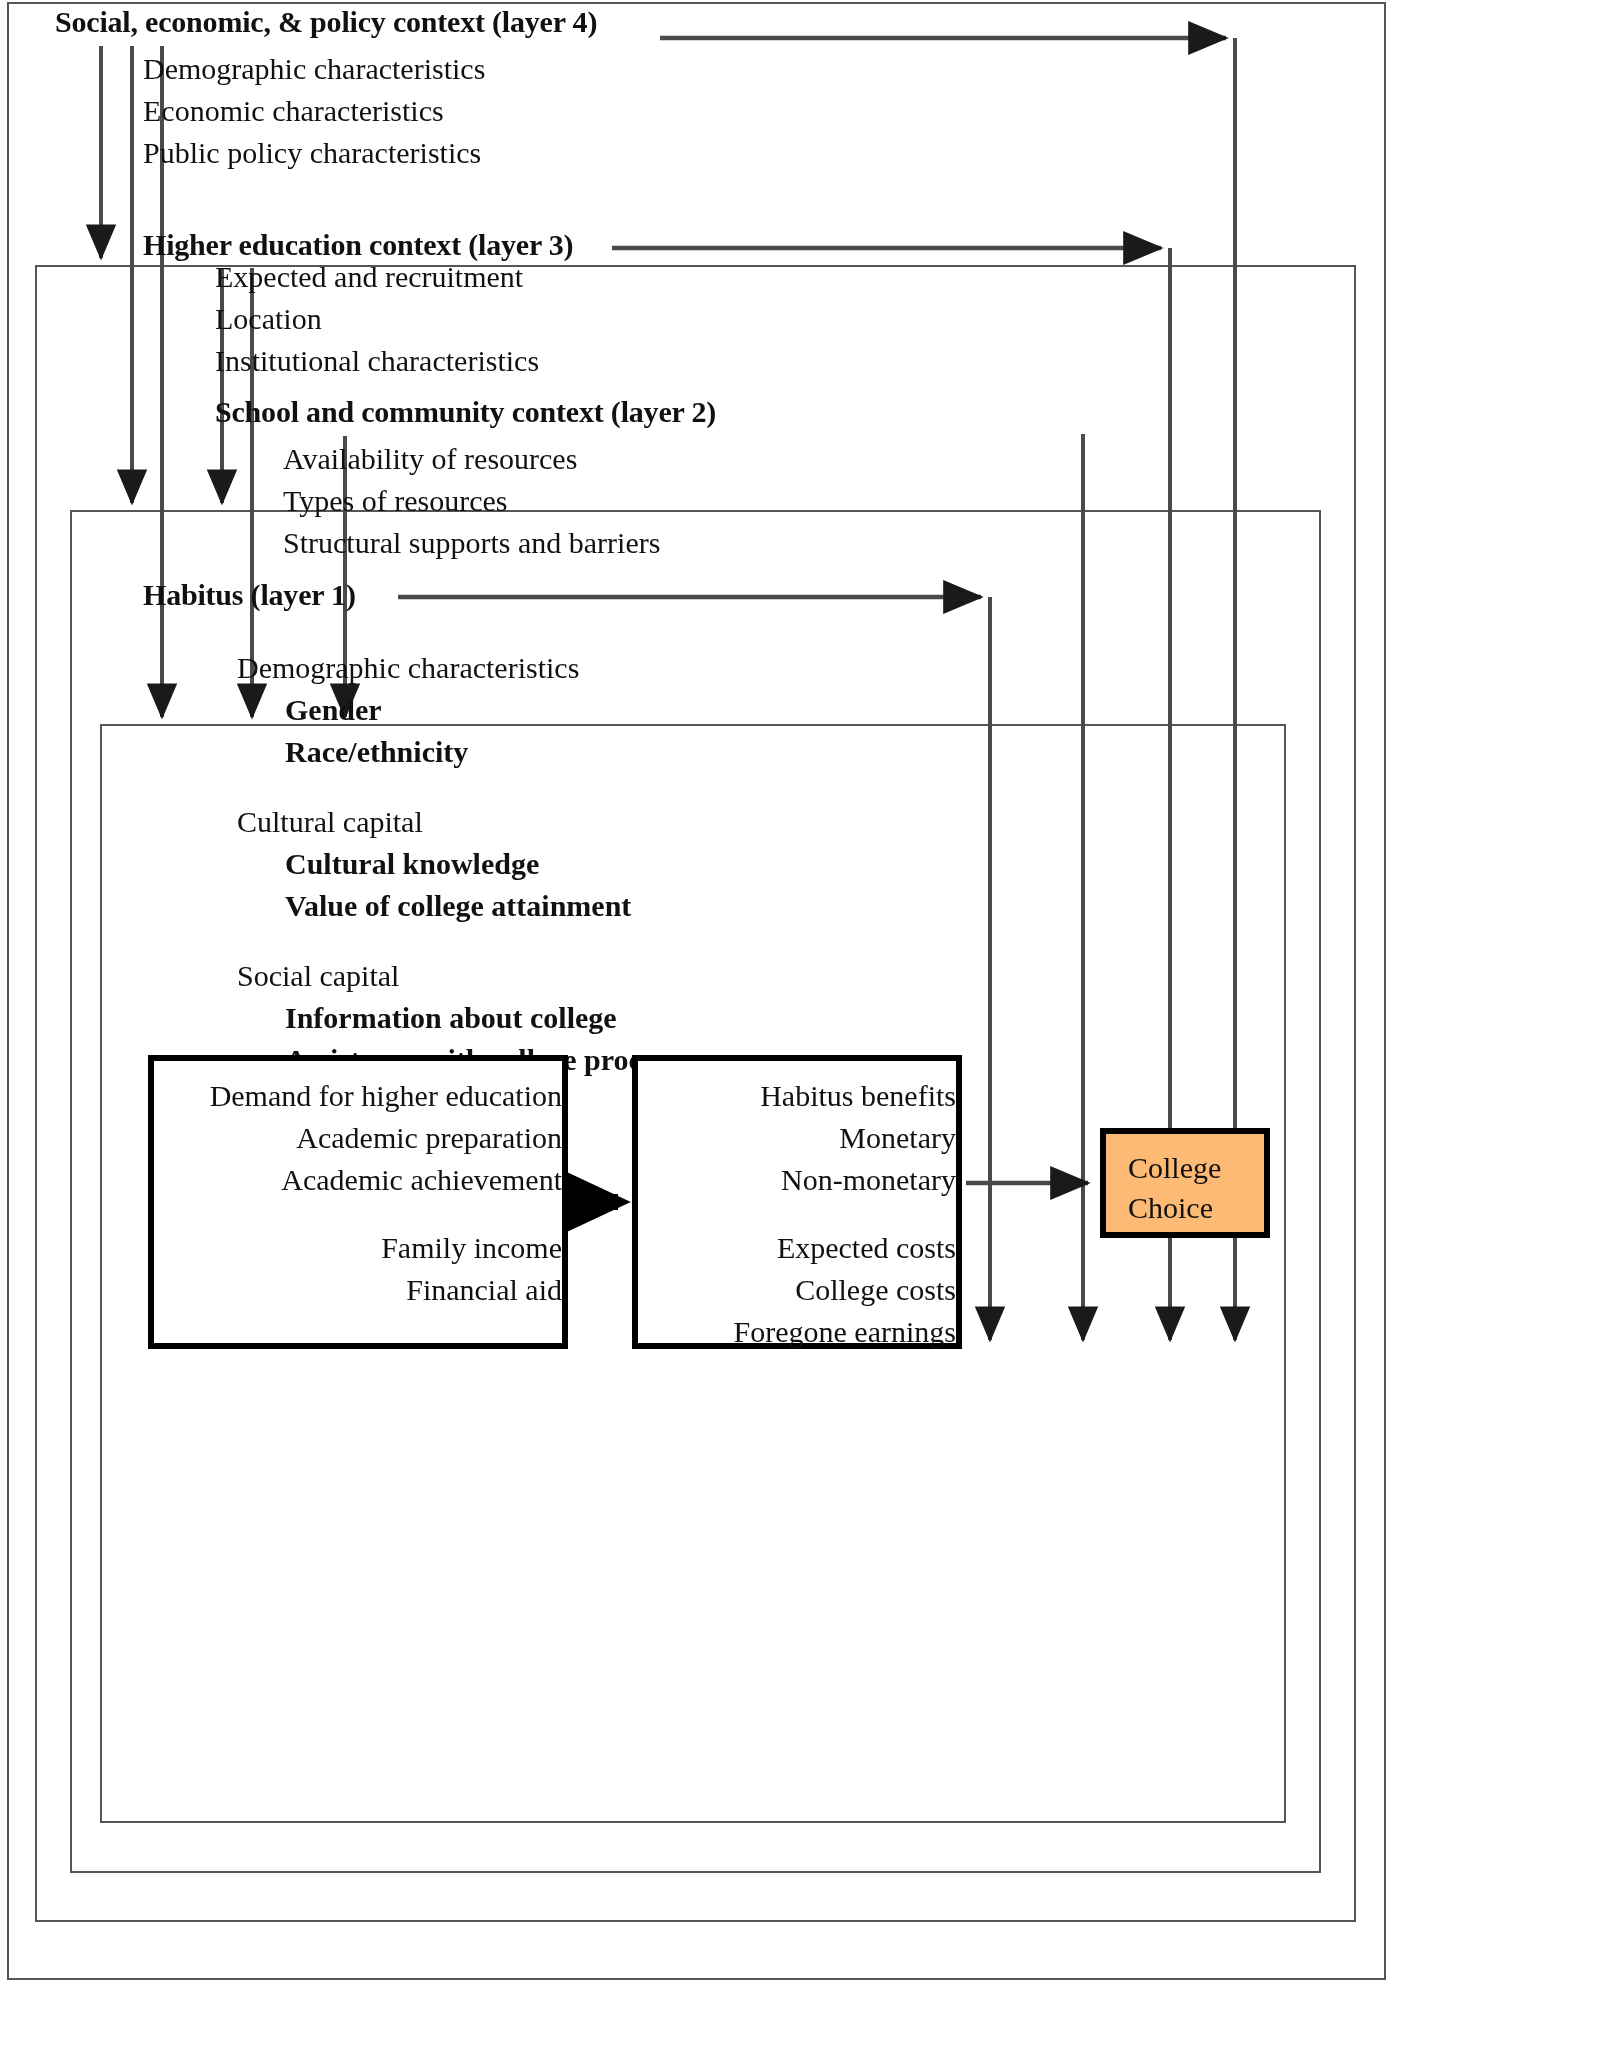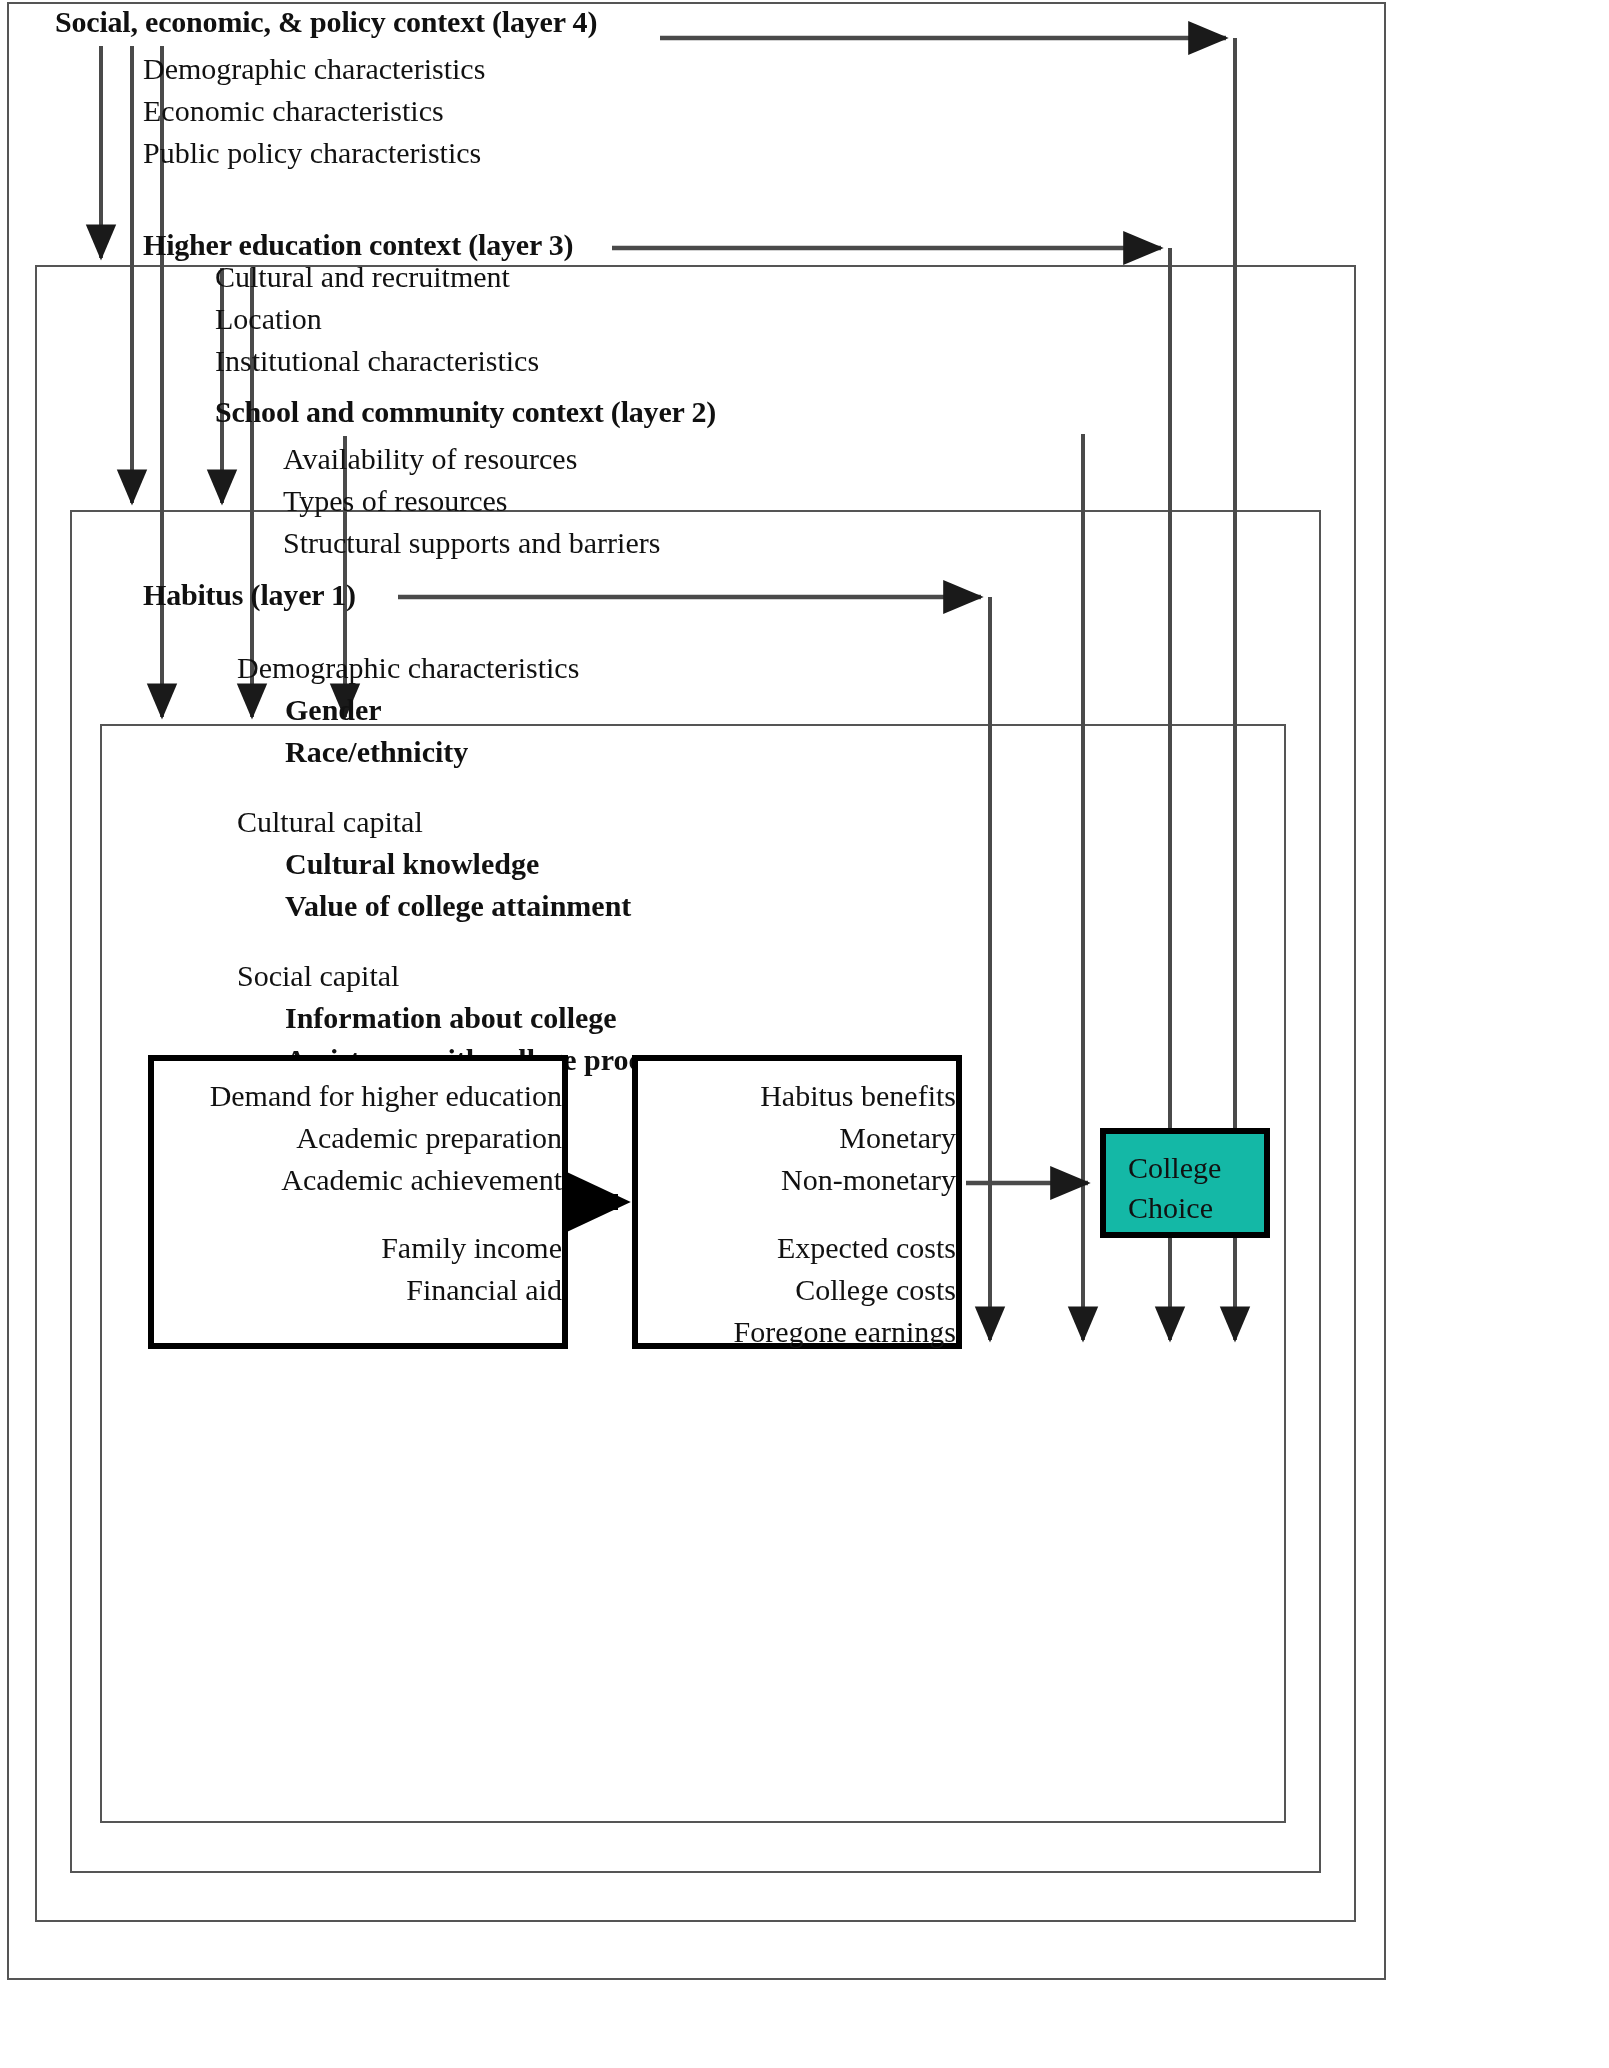--- a/index.html
+++ b/index.html
@@ -34,21 +34,21 @@
   
   .heavybox{position:absolute;border:6px solid #000;background:#fff;box-sizing:border-box;
             font-size:30px;line-height:42px;white-space:nowrap;}
   #demand-box{left:148px;top:1055px;width:420px;height:294px;}
   #benefits-box{left:632px;top:1055px;width:330px;height:294px;}
   .hb-inner{padding:14px 0 0 18px;text-align:right;}
   .hb-gap{height:26px;}
   .hb-sub{padding-left:48px;}
 
   #choice-box{position:absolute;left:1100px;top:1128px;width:170px;height:110px;
-              border:6px solid #000;background:#14b8a6;box-sizing:border-box;
+              border:6px solid #000;background:#fdba74;box-sizing:border-box;
               font-size:30px;line-height:40px;padding:14px 0 0 22px;white-space:nowrap;}
 </style>
 </head>
 <body>
 
 <div id="stage">
 
   <div class="layerbox" id="layer4-box"></div>
   <div class="layerbox" id="layer3-box"></div>
   <div class="layerbox" id="layer2-box"></div>
@@ -91,21 +91,21 @@
 
   <div class="layer-title" id="layer4-title">Social, economic, &amp; policy context (layer 4)</div>
   <div class="layer-items" id="layer4-items">
     <div>Demographic characteristics</div>
     <div>Economic characteristics</div>
     <div>Public policy characteristics</div>
   </div>
 
   <div class="layer-title" id="layer3-title">Higher education context (layer 3)</div>
   <div class="layer-items" id="layer3-items">
-    <div>Cultural and recruitment</div>
+    <div>Expected and recruitment</div>
     <div>Location</div>
     <div>Institutional characteristics</div>
   </div>
 
   <div class="layer-title" id="layer2-title">School and community context (layer 2)</div>
   <div class="layer-items" id="layer2-items">
     <div>Availability of resources</div>
     <div>Types of resources</div>
     <div>Structural supports and barriers</div>
   </div>

